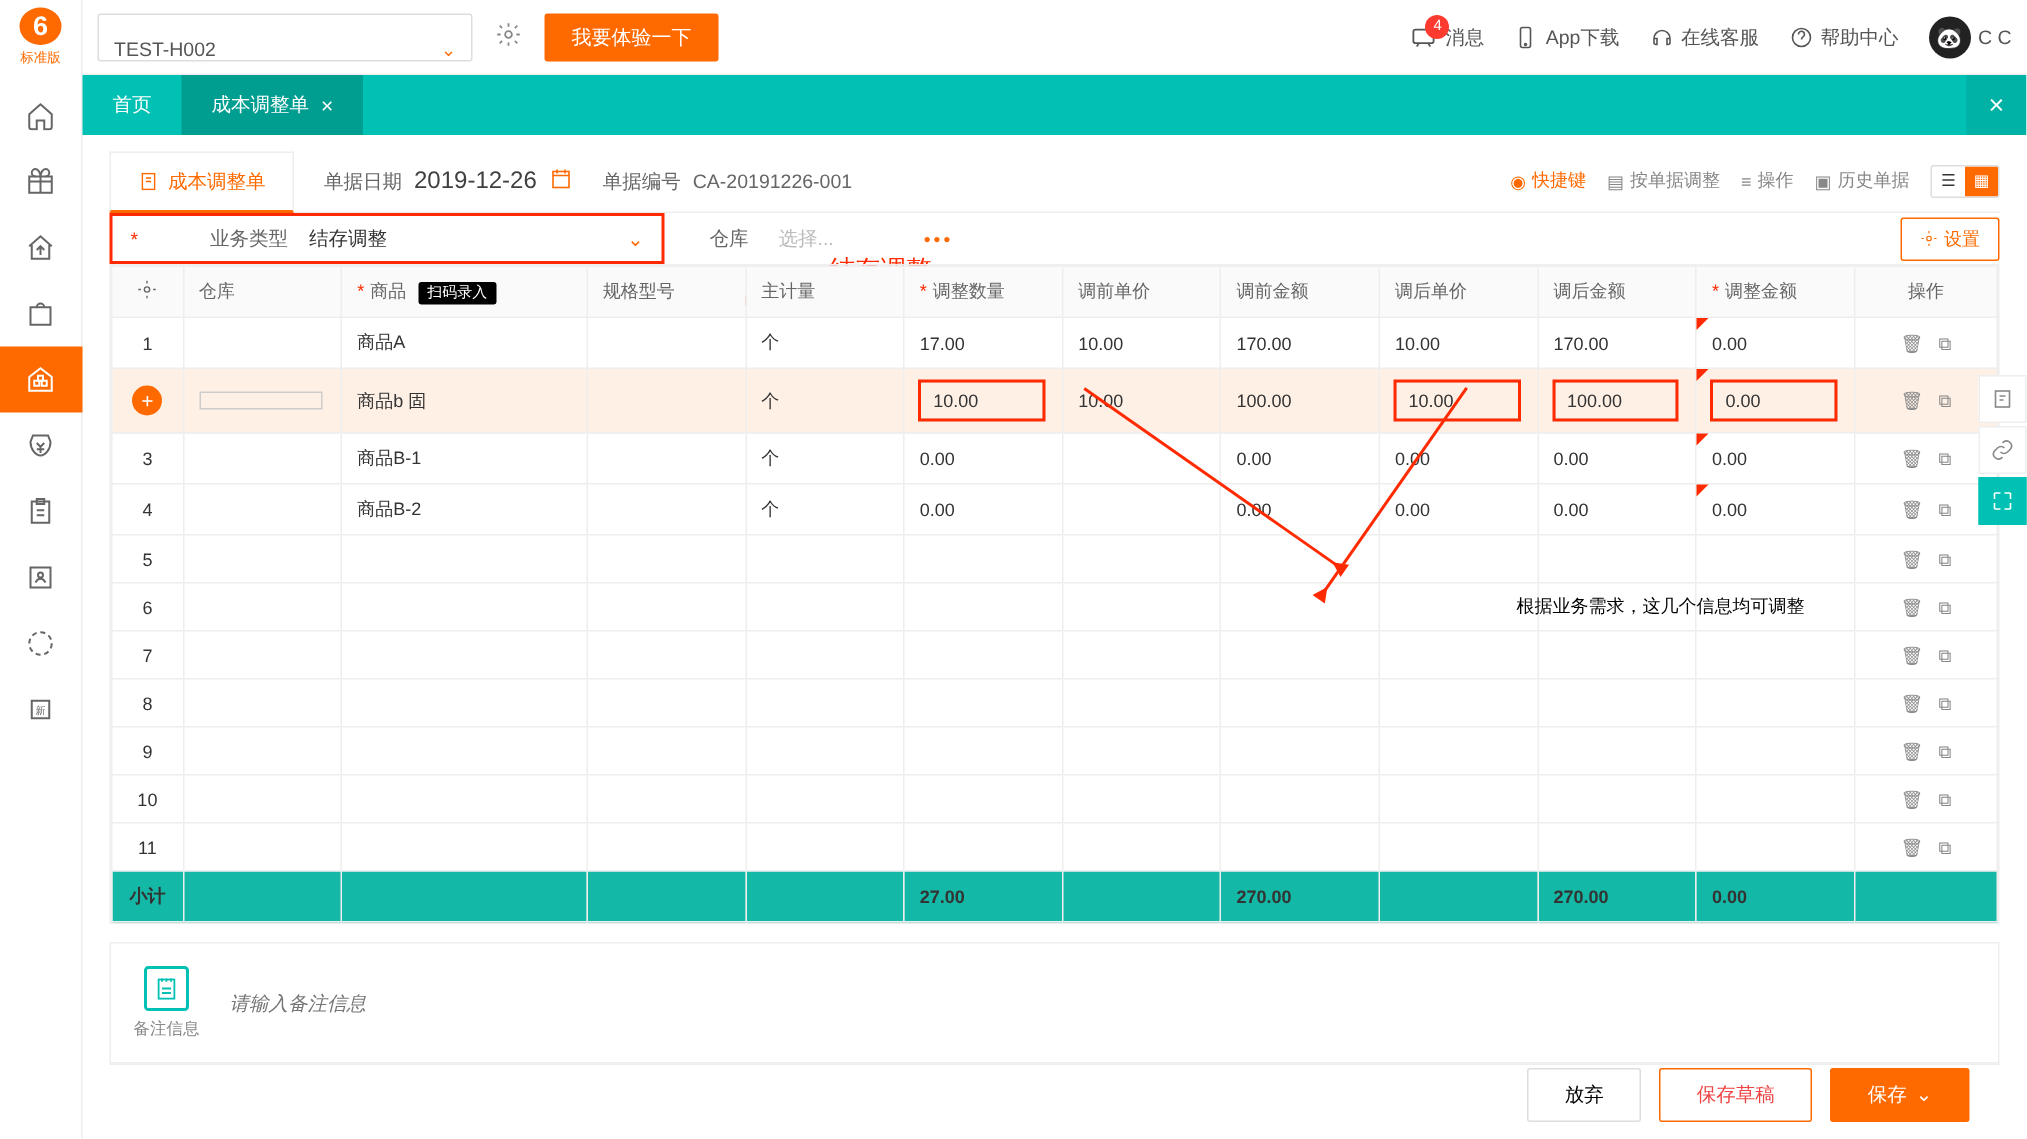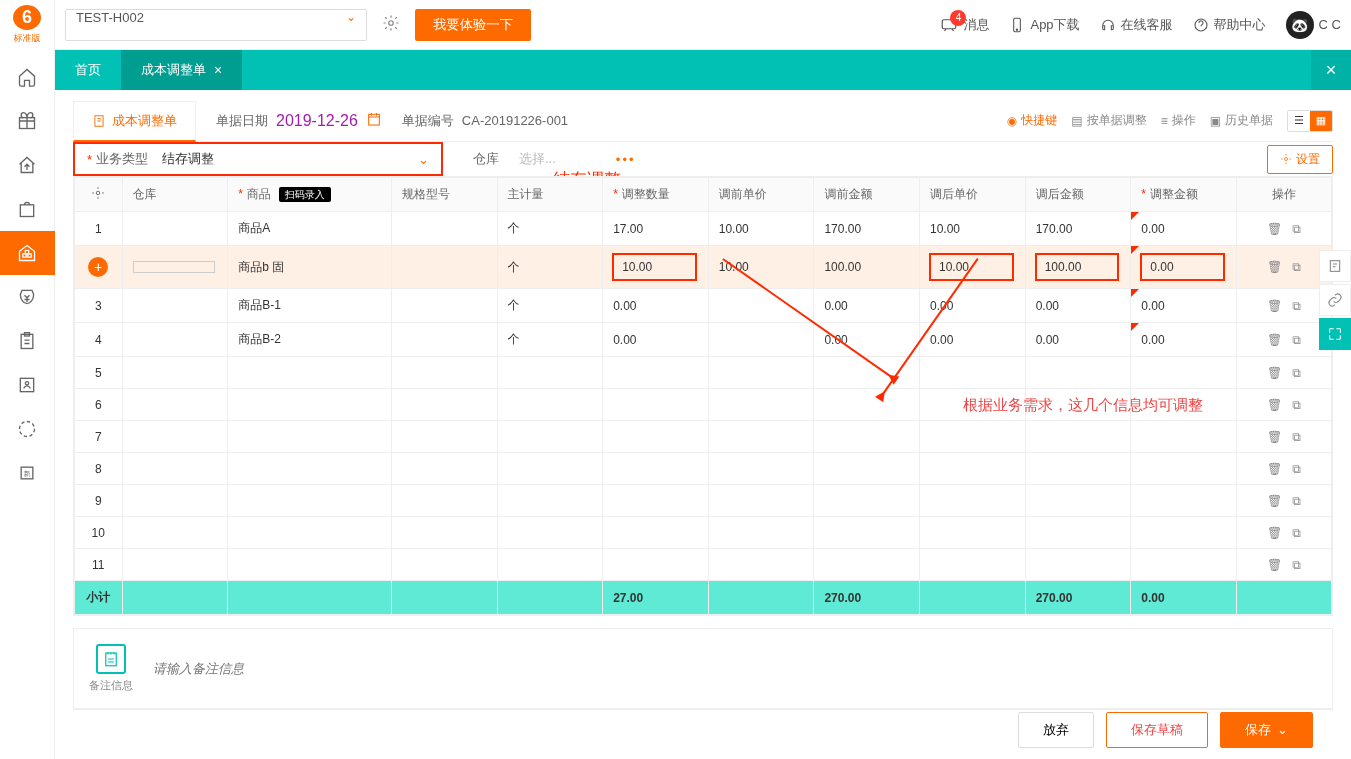--- a/index.html
+++ b/index.html
@@ -13,21 +13,21 @@
 .logo-text { font-size: 9px; color: #ff6a00; margin-top: 2px; }
 .rail-icon { width: 55px; height: 44px; display: flex; align-items: center; justify-content: center; color: #666; cursor: pointer; }
 .rail-icon.active { background: #ff6a00; color: #fff; }
 .rail-icon svg { width: 20px; height: 20px; }
 
 
 .main { flex: 1; display: flex; flex-direction: column; }
 
 
 .topbar { height: 50px; display: flex; align-items: center; padding: 0 10px; border-bottom: 1px solid #eee; }
-.company-select { width: 302px; height: 32px; border: 1px solid #ddd; border-radius: 2px; display: flex; align-items: flex-start; padding: 0 10px; justify-content: space-between; color: #555; }
+.company-select { width: 250px; height: 32px; border: 1px solid #ddd; border-radius: 2px; display: flex; align-items: flex-end; padding: 0 10px; justify-content: space-between; color: #555; }
 .chevron-down { color: #ff6a00; font-size: 12px; }
 .gear-top { margin: 0 15px; color: #888; cursor: pointer; }
 .try-btn { background: #ff6a00; color: #fff; padding: 7px 18px; border-radius: 2px; cursor: pointer; border: none; }
 .spacer { flex: 1; }
 .top-item { display: flex; align-items: center; gap: 5px; margin-left: 20px; color: #555; cursor: pointer; font-size: 13px; position: relative; }
 .badge { position: absolute; top: -6px; left: 10px; background: #ff3b30; color: #fff; border-radius: 8px; min-width: 16px; height: 16px; font-size: 10px; display: flex; align-items: center; justify-content: center; padding: 0 4px; }
 .avatar { width: 28px; height: 28px; border-radius: 50%; background: #222; display: inline-flex; align-items: center; justify-content: center; font-size: 14px; }
 
 
 .tabbar { height: 40px; background: #00c1b3; display: flex; align-items: stretch; }
@@ -35,33 +35,33 @@
 .tab.active { background: #009d91; }
 .tab-close { font-size: 14px; cursor: pointer; }
 .tabbar-close { margin-left: auto; width: 40px; display: flex; align-items: center; justify-content: center; color: #fff; background: rgba(0,0,0,0.08); cursor: pointer; font-size: 18px; }
 
 
 .content { flex: 1; padding: 10px 18px; overflow: auto; display: flex; flex-direction: column; }
 
 .doc-header { display: flex; align-items: center; height: 42px; border-bottom: 1px solid #eee; position: relative; }
 .doc-tab { display: flex; align-items: center; gap: 6px; padding: 10px 18px; border: 1px solid #eee; border-bottom: 2px solid #ff6a00; background: #fff; color: #ff6a00; position: relative; top: 1px; }
 .doc-meta { display: flex; align-items: center; gap: 8px; margin-left: 20px; color: #666; }
-.doc-meta .date-val { color: #a21caf; font-size: 16px; }
+.doc-meta .date-val { color: #404040; font-size: 16px; }
 .cal-icon { color: #ff6a00; }
 .toolbar-right { margin-left: auto; display: flex; align-items: center; gap: 14px; font-size: 12px; }
 .tool-link { display: flex; align-items: center; gap: 4px; color: #888; cursor: pointer; }
 .tool-link.orange { color: #ff6a00; }
 .view-toggle { display: flex; border: 1px solid #ddd; border-radius: 2px; overflow: hidden; }
 .view-toggle span { width: 22px; height: 20px; display: flex; align-items: center; justify-content: center; cursor: pointer; font-size: 11px; }
 .view-toggle span.active { background: #ff6a00; color: #fff; }
 
 .filter-row { display: flex; align-items: center; height: 50px; gap: 30px; position: relative; }
 .biz-type { width: 370px; height: 34px; border: 2px solid #ff2a00; display: flex; align-items: center; padding: 0 12px; }
 .req-star { color: #ff2a00; margin-right: 4px; }
-.biz-type-label { color: #666; margin-right: 14px; }
+.biz-type-label { color: #666; margin-right: 14px; margin-left: 44px; }
 .biz-type-val { color: #333; }
 .biz-type .chev { margin-left: auto; color: #ff6a00; }
 .wh-field { display: flex; align-items: center; gap: 20px; color: #666; }
 .wh-field .ph { color: #bbb; }
 .dots { color: #ff6a00; letter-spacing: 2px; margin-left: 40px; }
 .settings-btn { margin-left: auto; border: 1px solid #ff6a00; color: #ff6a00; padding: 5px 12px; border-radius: 2px; cursor: pointer; display: flex; align-items: center; gap: 4px; font-size: 12px; }
 
 
 .anno-arrow-down { position: absolute; left: 410px; top: 42px; color: #ff2a00; font-size: 22px; }
 .anno-text1 { position: absolute; left: 480px; top: 26px; color: #ff2a00; font-size: 17px; }
@@ -83,25 +83,25 @@
 .row-active { background: #fff0e6 !important; }
 .row-active td { background: #fff0e6; }
 .idx-plus { width: 20px; height: 20px; border-radius: 50%; background: #ff6a00; color: #fff; display: inline-flex; align-items: center; justify-content: center; font-size: 14px; }
 .cell-input { border: 1px solid #ccc; padding: 5px 8px; width: calc(100% - 2px); }
 .op-icons { display: flex; gap: 10px; justify-content: center; color: #888; }
 .op-icons span { cursor: pointer; }
 .red-corner { position: relative; }
 .red-corner::before { content: ""; position: absolute; top: 0; left: 0; border-top: 8px solid #ff2a00; border-right: 8px solid transparent; }
 .red-box { outline: 2px solid #ff2a00; outline-offset: -1px; }
 
-.subtotal-row td { background: #5eead4; font-weight: bold; }
+.subtotal-row td { background: #14b8a6; font-weight: bold; }
 
 
 .table-anno { position: relative; }
-.anno-text2 { position: absolute; right: 130px; top: 220px; color: #ef4444; font-size: 15px; }
+.anno-text2 { position: absolute; right: 130px; top: 220px; color: #000000; font-size: 12px; }
 .anno-line { position: absolute; background: #ff2a00; height: 1.5px; transform-origin: left center; }
 .anno-line::after { content: ""; position: absolute; right: -2px; top: -4px; border-left: 10px solid #ff2a00; border-top: 5px solid transparent; border-bottom: 5px solid transparent; transform: rotate(180deg); }
 
 
 .remarks { margin-top: 12px; display: flex; align-items: center; gap: 20px; padding: 15px; border: 1px solid #eee; }
 .remarks-icon { display: flex; flex-direction: column; align-items: center; gap: 4px; color: #888; font-size: 11px; }
 .remarks-icon-box { width: 30px; height: 30px; border: 2px solid #00c1b3; border-radius: 3px; display: flex; align-items: center; justify-content: center; color: #00c1b3; }
 .remarks input { border: none; flex: 1; font-size: 13px; outline: none; font-style: italic; }
 
 

